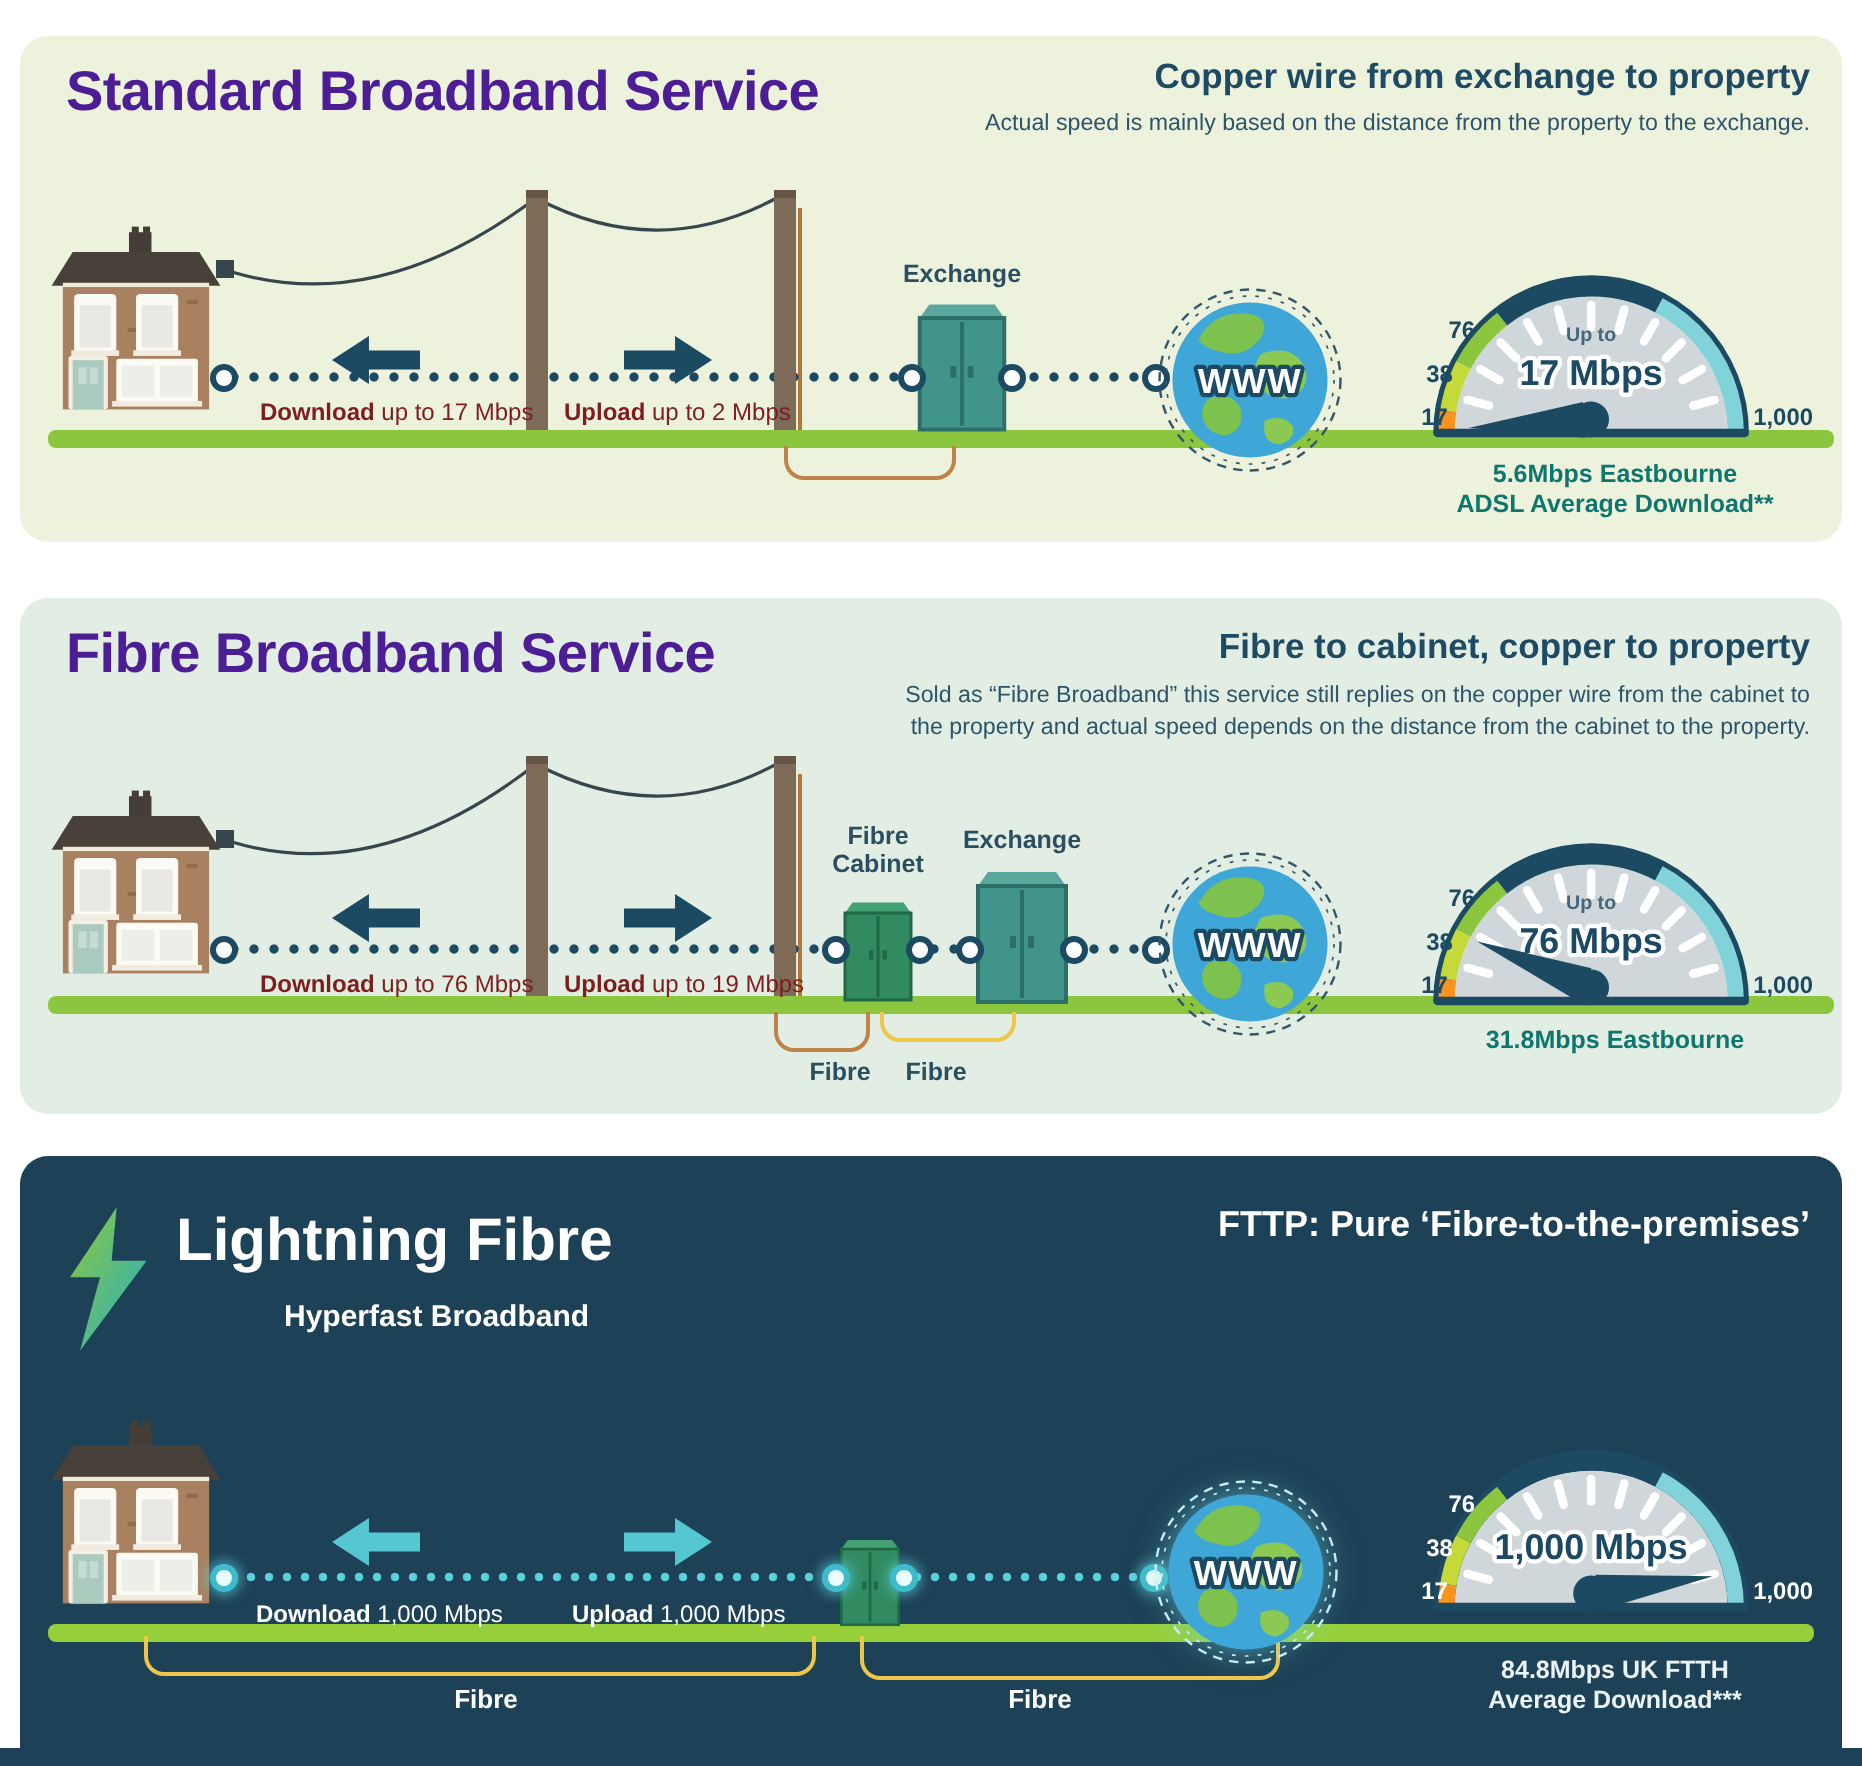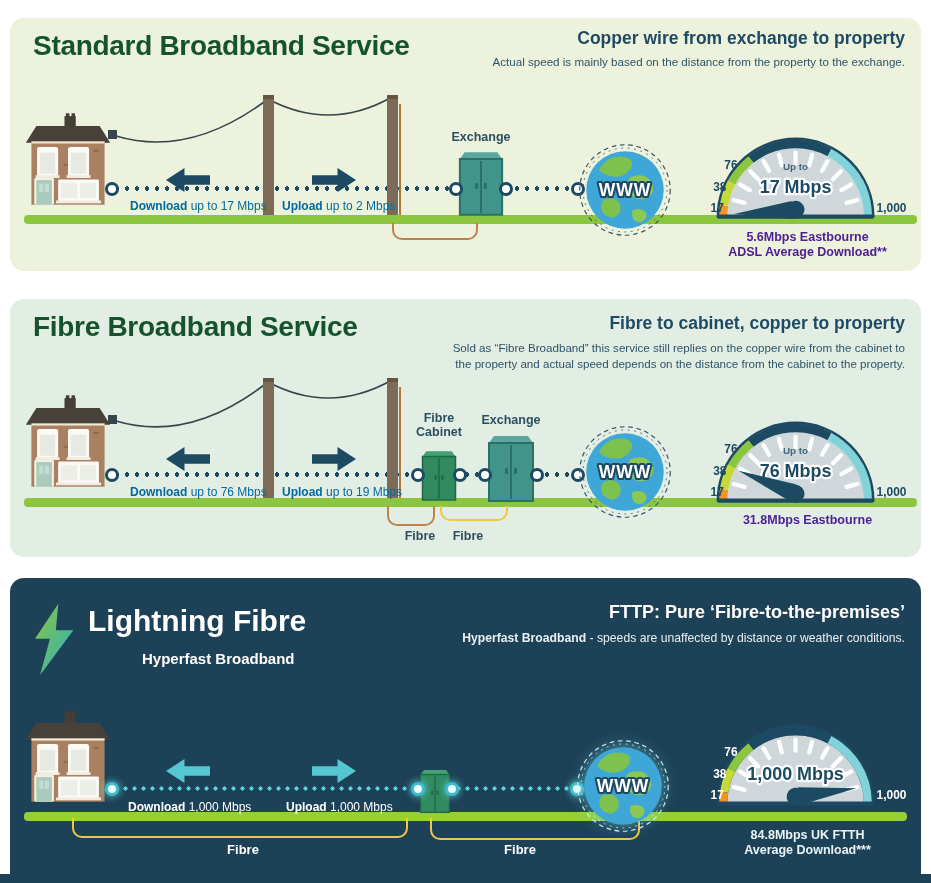--- a/index.html
+++ b/index.html
@@ -2,43 +2,43 @@
 <html><head>
 <meta charset="utf-8">
 <style>
 *{box-sizing:border-box;margin:0;padding:0}
 html,body{width:931px;height:883px}
 body{position:relative;background:#fff;font-family:"Liberation Sans",sans-serif;overflow:hidden}
 .panel{position:absolute;left:10px;width:911px;border-radius:14px;overflow:hidden}
 .p1{top:18px;height:253px;background:#edf2dc}
 .p2{top:299px;height:258px;background:#e2eee3}
 .p3{top:578px;height:366px;background:#1d4156}
-.title{position:absolute;left:23px;top:12px;font-size:28px;font-weight:bold;color:#14532d;letter-spacing:-.3px;white-space:nowrap}
+.title{position:absolute;left:23px;top:12px;font-size:28px;font-weight:bold;color:#4c1d95;letter-spacing:-.3px;white-space:nowrap}
 .headline{position:absolute;right:16px;font-size:17.5px;font-weight:bold;color:#1e4a63;white-space:nowrap}
 .desc{position:absolute;right:16px;font-size:11.6px;color:#2d5468;white-space:nowrap;text-align:right}
 .p3 .headline{color:#fff;font-size:18px}
 .p3 .desc{color:#e8f0f3;font-size:12.2px}
 .ground{position:absolute;height:9px;background:#8cc63e;border-radius:4px}
 .p3 .ground{background:#97cf3a}
 .pole{position:absolute;width:11px;background:#7d6b58;border-top:4px solid #645544}
 .wires{position:absolute;left:0;top:0;pointer-events:none}
 .dots{position:absolute;height:5px;background-image:radial-gradient(circle,#1d4a63 2.1px,transparent 2.5px);background-size:10px 5px;background-repeat:repeat-x;background-position:0 50%}
 .p3 .dots{background-image:radial-gradient(circle,#5ad0dd 1.9px,transparent 2.3px);background-size:9px 5px}
 .node{position:absolute;width:14px;height:14px;border-radius:50%;background:#fff;border:3.5px solid #1d4a63}
 .p3 .node{background:#eafcfd;border-color:#3fbccb;box-shadow:0 0 7px 1px rgba(90,208,221,.8)}
 .arr{position:absolute;width:44px;height:24px;background:#1d4a63}
 .arr.left{clip-path:polygon(0 50%,42% 0,42% 30%,100% 30%,100% 70%,42% 70%,42% 100%)}
 .arr.right{clip-path:polygon(100% 50%,58% 0,58% 30%,0 30%,0 70%,58% 70%,58% 100%)}
 .p3 .arr{background:#54c7d1}
-.speedlabel{position:absolute;font-size:12px;color:#0369a1;white-space:nowrap}
+.speedlabel{position:absolute;font-size:12px;color:#7f1d1d;white-space:nowrap}
 .p3 .speedlabel{color:#fff}
 .cablabel{position:absolute;font-size:12.5px;font-weight:bold;color:#2b4f61;text-align:center;line-height:14px}
 .wirelabel{position:absolute;font-size:12.5px;font-weight:bold;color:#2b4f61;text-align:center}
 .p3 .wirelabel{color:#fff;font-size:13px}
-.avg{position:absolute;text-align:center;font-size:12.5px;font-weight:bold;color:#4c1d95;line-height:15px}
+.avg{position:absolute;text-align:center;font-size:12.5px;font-weight:bold;color:#0f766e;line-height:15px}
 .p3 .avg{color:#ebf3f5}
 .bracket{position:absolute;border:2.5px solid #c0824b;border-top:none;border-radius:0 0 10px 10px}
 .bracket.yellow{border-color:#f0c64a}
 .house,.cab,.globe,.gauge,.bolt{position:absolute}
 .cab .cap{fill:#5aa89d}.cab .body{fill:#40948a;stroke:#2b6f66;stroke-width:2}.cab .divider{stroke:#2b6f66;stroke-width:2}.cab .handle{fill:#2b6f66}
 .cab.green .cap{fill:#44a173}.cab.green .body{fill:#318a60;stroke:#1f6846}.cab.green .divider{stroke:#1f6846}.cab.green .handle{fill:#1f6846}
 .gauge .g-rim{fill:none;stroke-width:10}
 .gauge .g-outer{fill:none;stroke:#1d4a63;stroke-width:3}
 .gauge .g-ticks line{stroke:#fff;stroke-width:5;stroke-linecap:round}
 .gauge .g-base{stroke:#1d4a63;stroke-width:5;stroke-linecap:round}
@@ -320,21 +320,20 @@
           <stop offset="0" stop-color="#8dc63f"></stop>
           <stop offset="1" stop-color="#29b0c0"></stop>
         </linearGradient>
       </defs>
     <path d="M34 2 L6 44 L24 44 L12 88 L52 34 L31 34 Z" fill="url(#boltGrad)"></path>
   </svg>
   <div class="brand" style="left:78px;top:26px;font-size:30px">Lightning Fibre</div>
   <div class="brand" style="left:132px;top:72px;font-size:15px">Hyperfast Broadband</div>
 
   <div class="headline" style="top:24px">FTTP: Pure ‘Fibre-to-the-premises’</div>
-  <div class="desc" style="top:53px"><b>Hyperfast Broadband</b><span> - speeds are unaffected by distance or weather conditions.</span></div>
 
   <div class="dots" style="left:102px;top:208px;width:466px"></div>
 
   <div class="ground" style="left:14px;top:234px;width:883px"></div>
   <div class="bracket yellow" style="left:62px;top:240px;width:336px;height:20px"></div>
   <div class="bracket yellow" style="left:420px;top:240px;width:210px;height:22px"></div>
   <div class="wirelabel" style="left:193px;top:264px;width:80px">Fibre</div>
   <div class="wirelabel" style="left:470px;top:264px;width:80px">Fibre</div>
 
   <svg class="house" style="left:13px;top:116px" width="90" height="124" viewBox="0 0 128 130">

